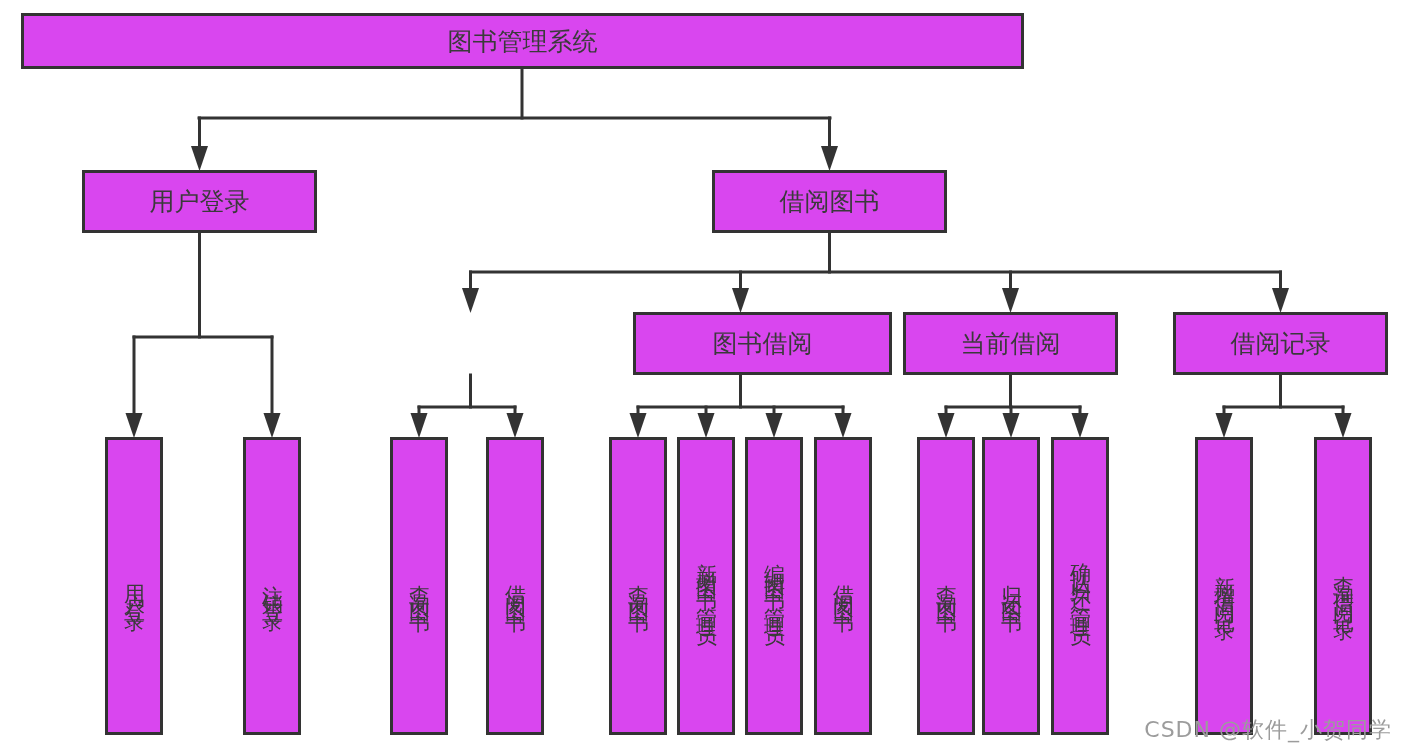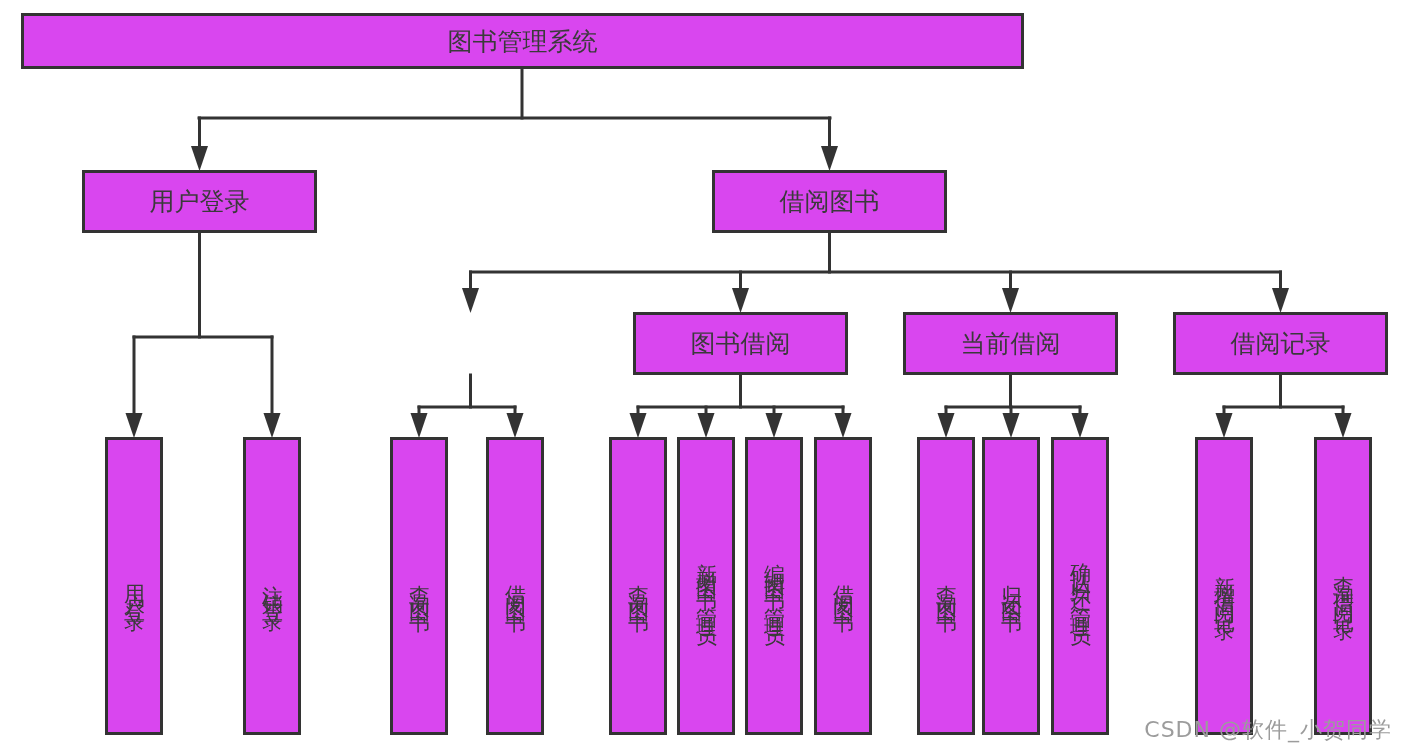--- a/index.html
+++ b/index.html
@@ -94,21 +94,21 @@
     <span>图书管理系统</span>
   </div>
 
   <div class="box h" style="left:82px;top:170px;width:235px;height:63px">
     <span>用户登录</span>
   </div>
   <div class="box h" style="left:712px;top:170px;width:235px;height:63px">
     <span>借阅图书</span>
   </div>
 
-  <div class="box h" style="left:633px;top:312px;width:215px;height:63px">
+  <div class="box h" style="left:633px;top:312px;width:259px;height:63px">
     <span>图书借阅</span>
   </div>
   <div class="box h" style="left:1173px;top:312px;width:215px;height:63px">
     <span>借阅记录</span>
   </div>
   <div class="box h" style="left:903px;top:312px;width:215px;height:63px">
     <span>当前借阅</span>
   </div>
 
   <div class="box v" style="left:105px;top:437px;width:58px;height:298px">

